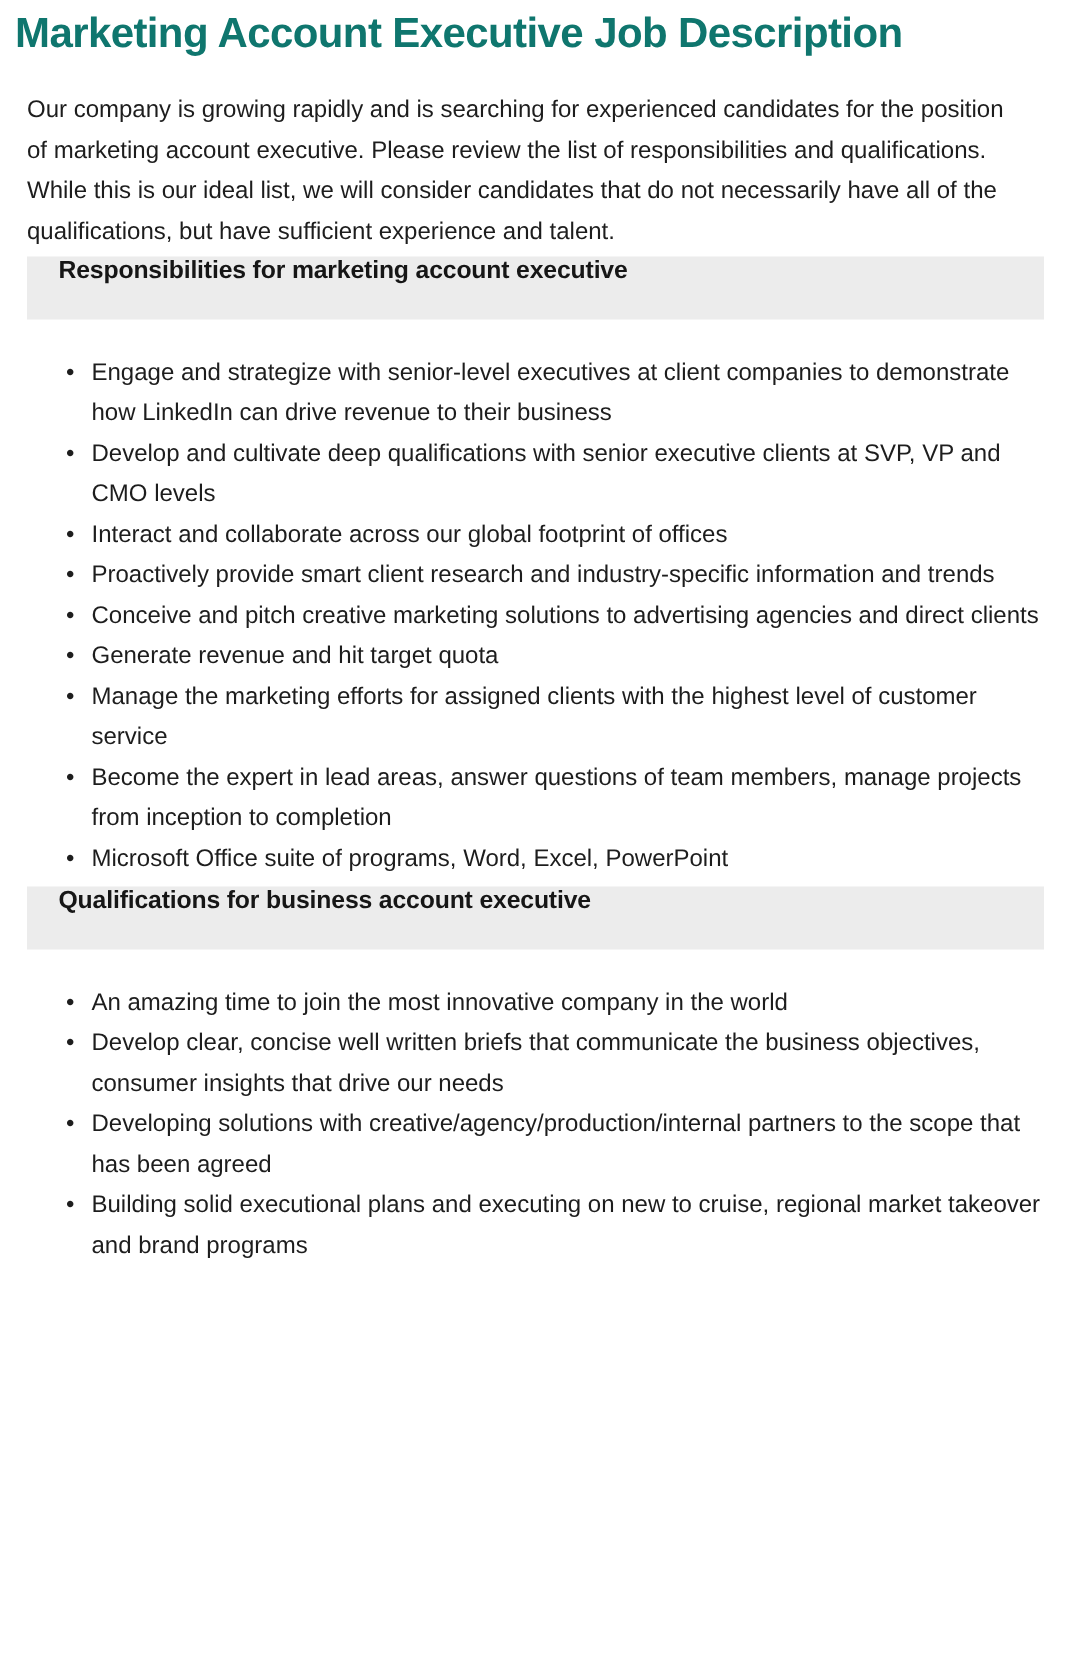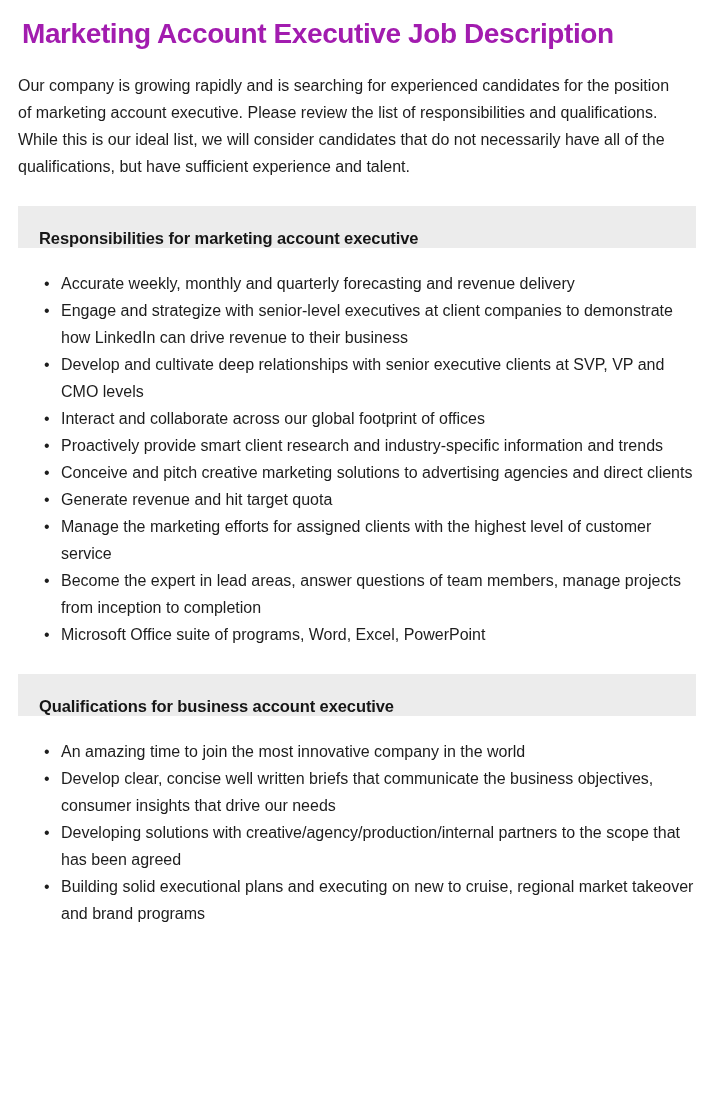--- a/index.html
+++ b/index.html
@@ -11,42 +11,42 @@
     font-family: "Liberation Sans", sans-serif;
     color: #1d1d1d;
     overflow: hidden;
   }
   .page {
     width: 720px;
     height: 1111px;
     position: relative;
   }
   .page-title {
-    margin: 12px;
+    margin: 0;
     padding: 6px 6px 0 10px;
     font-size: 28px;
     line-height: 32px;
     font-weight: bold;
     letter-spacing: -0.4px;
-    color: #a21caf;
+    color: #0f766e;
     white-space: nowrap;
   }
   .intro {
     margin: 22px 0 0 0;
     padding: 0 44px 0 18px;
     font-size: 16px;
     line-height: 27px;
     color: #1d1d1d;
   }
   .section-bar {
-    margin: 26px 24px 0 18px;
+    margin: 3px 24px 0 18px;
     height: 42px;
     background: #ececec;
     display: flex;
-    align-items: flex-end;
+    align-items: flex-start;
     padding: 0 10px 0 21px;
   }
   .section-heading {
     font-size: 16.5px;
     font-weight: bold;
     color: #161616;
     letter-spacing: -0.1px;
   }
   ul.bullets {
     margin: 22px 14px 5px 18px;
@@ -76,23 +76,22 @@
 
   <h1 class="page-title">Marketing Account Executive Job Description</h1>
 
   <p class="intro">Our company is growing rapidly and is searching for experienced candidates for the position of marketing account executive. Please review the list of responsibilities and qualifications. While this is our ideal list, we will consider candidates that do not necessarily have all of the qualifications, but have sufficient experience and talent.</p>
 
   <section>
     <div class="section-bar">
       <span class="section-heading">Responsibilities for marketing account executive</span>
     </div>
     <ul class="bullets">
-        <li>Accurate weekly, monthly and quarterly forecasting and revenue delivery</li>
         <li>Engage and strategize with senior-level executives at client companies to demonstrate how LinkedIn can drive revenue to their business</li>
-        <li>Develop and cultivate deep relationships with senior executive clients at SVP, VP and CMO levels</li>
+        <li>Develop and cultivate deep qualifications with senior executive clients at SVP, VP and CMO levels</li>
         <li>Interact and collaborate across our global footprint of offices</li>
         <li>Proactively provide smart client research and industry-specific information and trends</li>
         <li>Conceive and pitch creative marketing solutions to advertising agencies and direct clients</li>
         <li>Generate revenue and hit target quota</li>
         <li>Manage the marketing efforts for assigned clients with the highest level of customer service</li>
         <li>Become the expert in lead areas, answer questions of team members, manage projects from inception to completion</li>
         <li>Microsoft Office suite of programs, Word, Excel, PowerPoint</li>
       </ul>
   </section>
 

